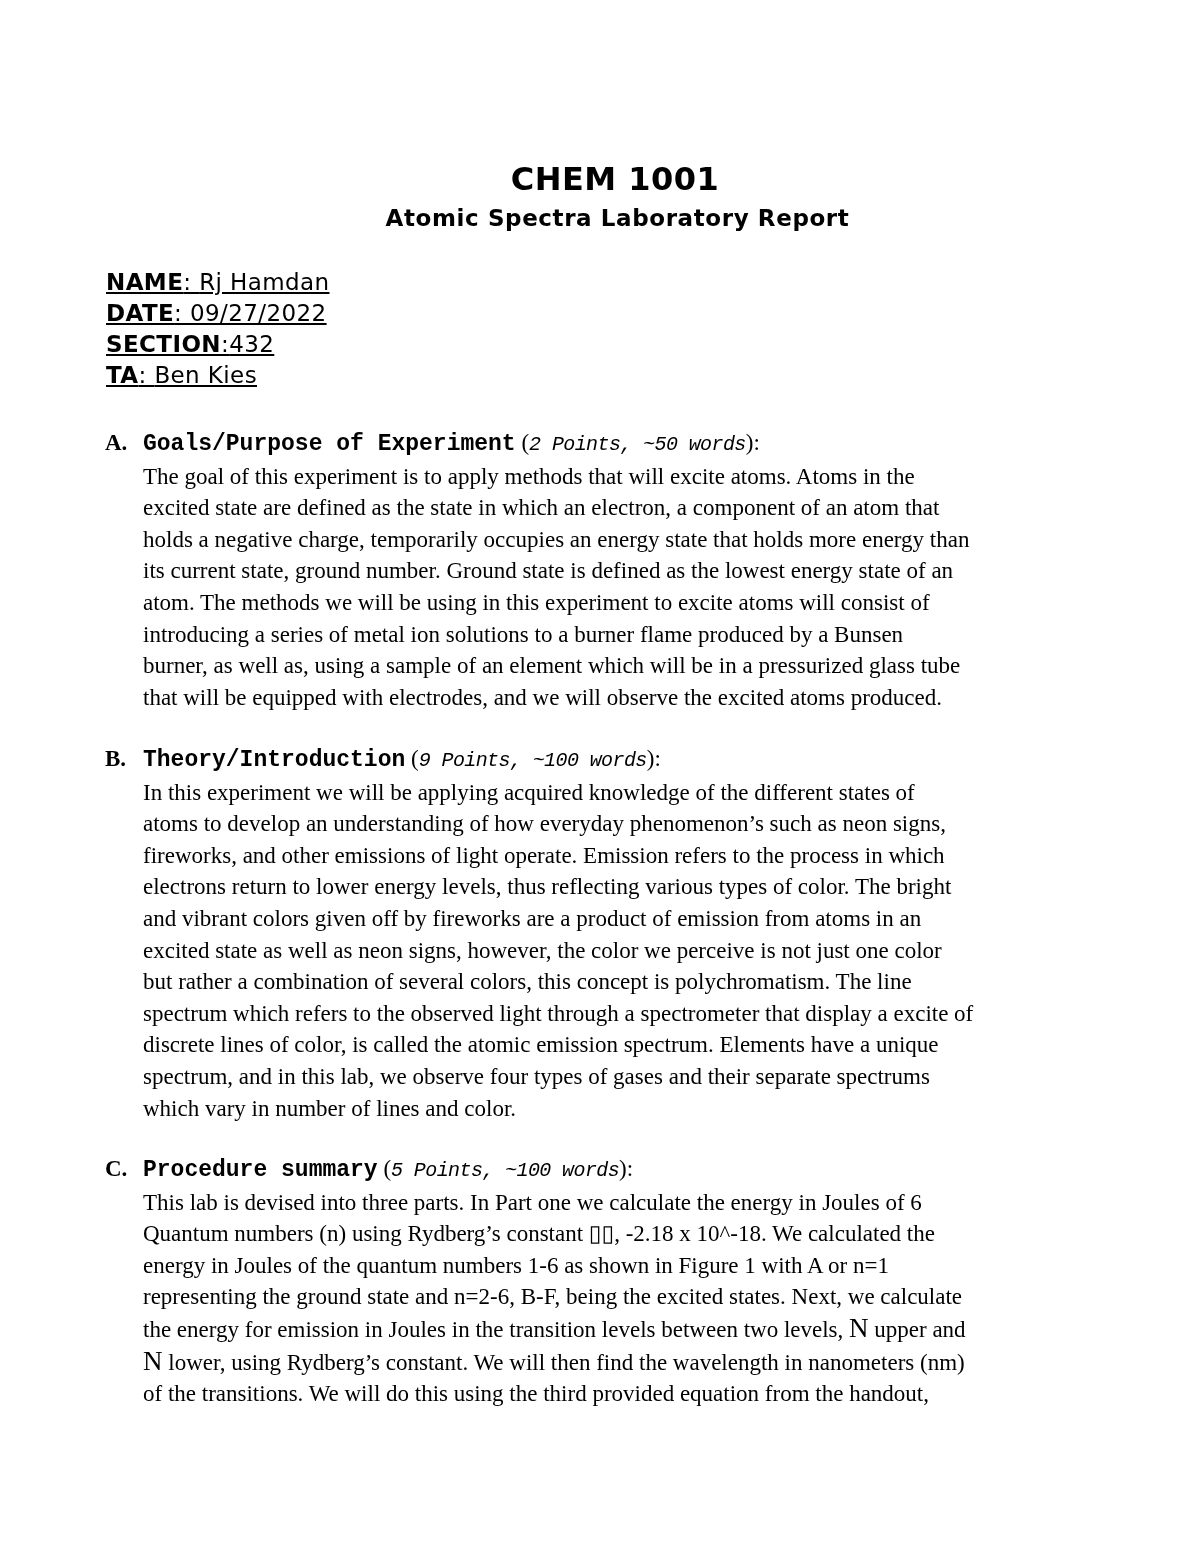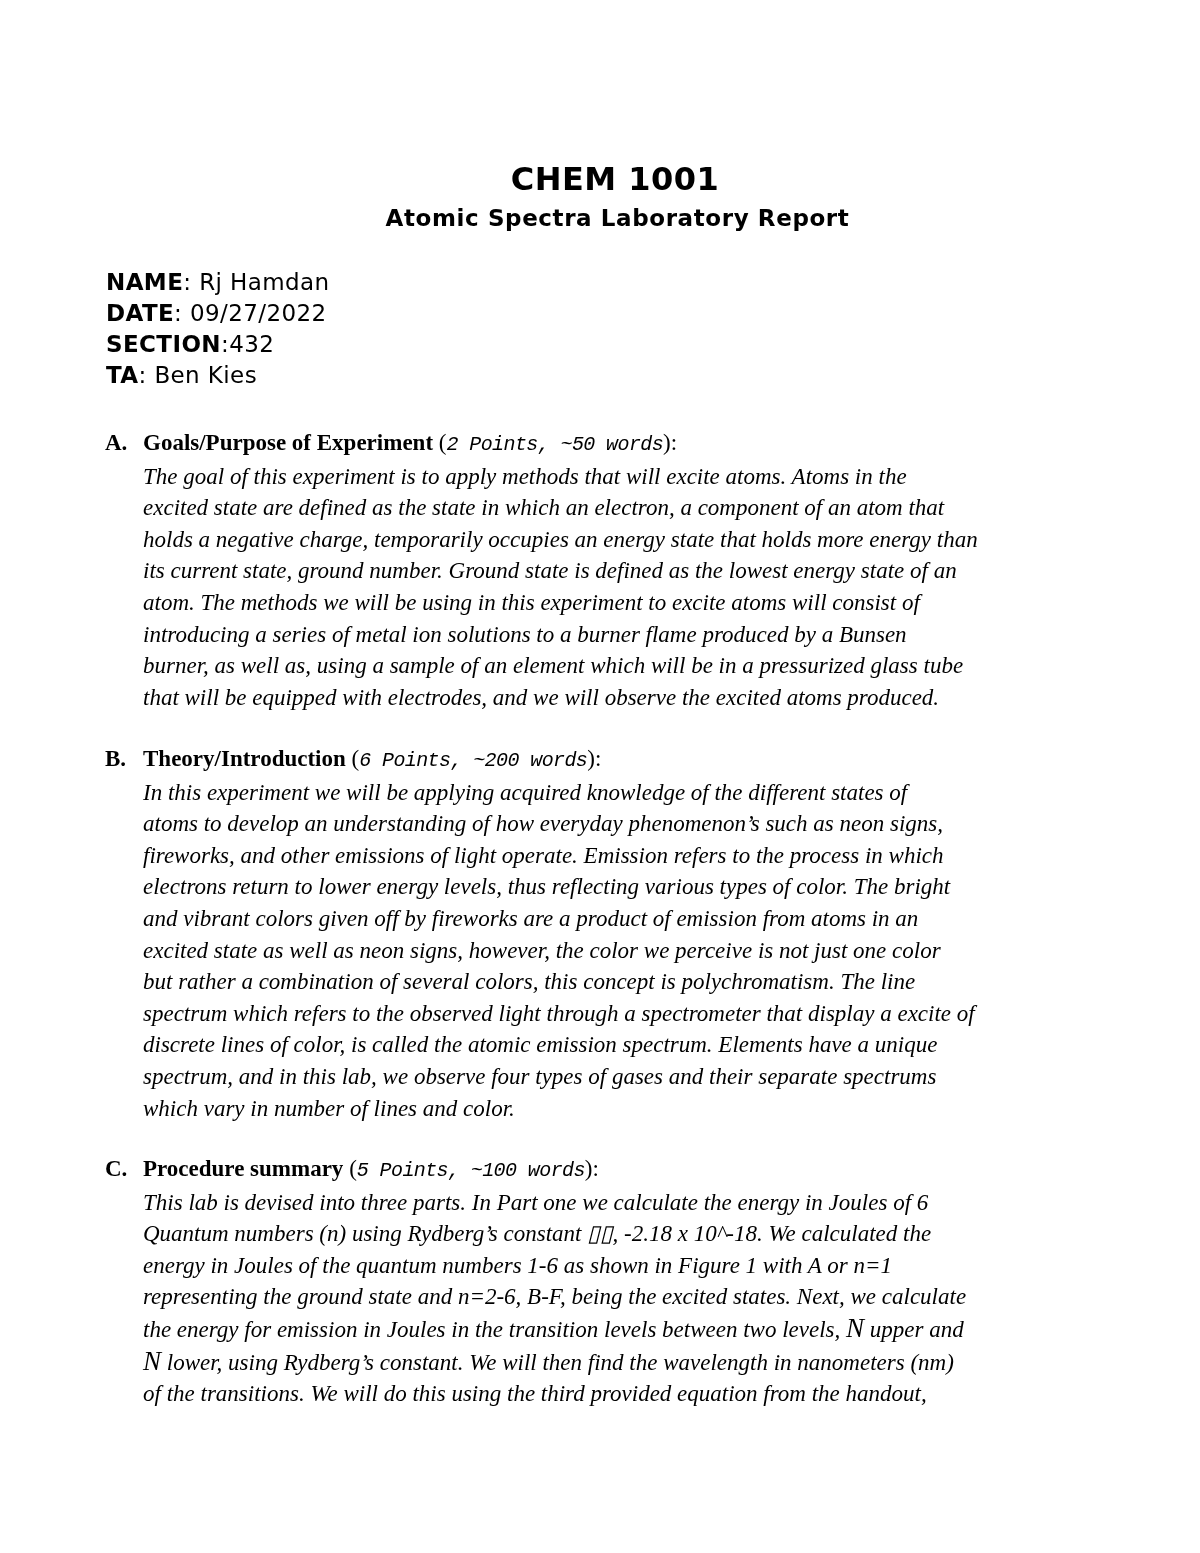--- a/index.html
+++ b/index.html
@@ -45,37 +45,36 @@
     }
     .meta {
       position: absolute;
       left: 106px;
       top: 250px;
       font-family: "DejaVu Sans", sans-serif;
       font-size: 23px;
       line-height: 31px;
       letter-spacing: 0.4px;
     }
-    .meta-row { white-space: nowrap; height: 31px; }
+    .meta-row { white-space: nowrap; height: 31px; text-decoration: underline; }
     .meta-row .k { font-weight: bold; }
 
     .section {
       position: absolute;
       left: 105px;
       font-family: "Liberation Serif", serif;
       font-size: 23px;
       line-height: 31.6px;
     }
     .section-head { white-space: nowrap; }
     .section-letter { font-weight: bold; display: inline-block; width: 38px; }
-    .section-title { font-weight: bold; }
+    .section-title { font-weight: bold; font-family: Liberation Mono, monospace; }
     .section-note { font-style: italic; font-family: Liberation Mono, monospace; font-size: 20px; letter-spacing: -0.6px; }
     .section-body {
       padding-left: 38px;
-      font-style: italic;
     }
     .line { white-space: nowrap; display: block; }
     .sec-a { top: 410px; }
     .sec-b { top: 726px; }
     .sec-c { top: 1136px; }
     .big-n { font-size: 27px; }
   </style>
 </head>
 <body>
 
@@ -110,21 +109,21 @@
       <span class="line">its current state, ground number. Ground state is defined as the lowest energy state of an</span>
       <span class="line">atom. The methods we will be using in this experiment to excite atoms will consist of</span>
       <span class="line">introducing a series of metal ion solutions to a burner flame produced by a Bunsen</span>
       <span class="line">burner, as well as, using a sample of an element which will be in a pressurized glass tube</span>
       <span class="line">that will be equipped with electrodes, and we will observe the excited atoms produced.</span>
     </div>
   </div>
 
   <div class="section sec-b">
     <div class="section-head">
-      <span class="section-letter">B.</span><span class="section-title">Theory/Introduction</span><span> (</span><span class="section-note">6 Points, ~200 words</span><span>):</span>
+      <span class="section-letter">B.</span><span class="section-title">Theory/Introduction</span><span> (</span><span class="section-note">9 Points, ~100 words</span><span>):</span>
     </div>
     <div class="section-body">
       <span class="line">In this experiment we will be applying acquired knowledge of the different states of</span>
       <span class="line">atoms to develop an understanding of how everyday phenomenon’s such as neon signs,</span>
       <span class="line">fireworks, and other emissions of light operate. Emission refers to the process in which</span>
       <span class="line">electrons return to lower energy levels, thus reflecting various types of color. The bright</span>
       <span class="line">and vibrant colors given off by fireworks are a product of emission from atoms in an</span>
       <span class="line">excited state as well as neon signs, however, the color we perceive is not just one color</span>
       <span class="line">but rather a combination of several colors, this concept is polychromatism. The line</span>
       <span class="line">spectrum which refers to the observed light through a spectrometer that display a excite of</span>

